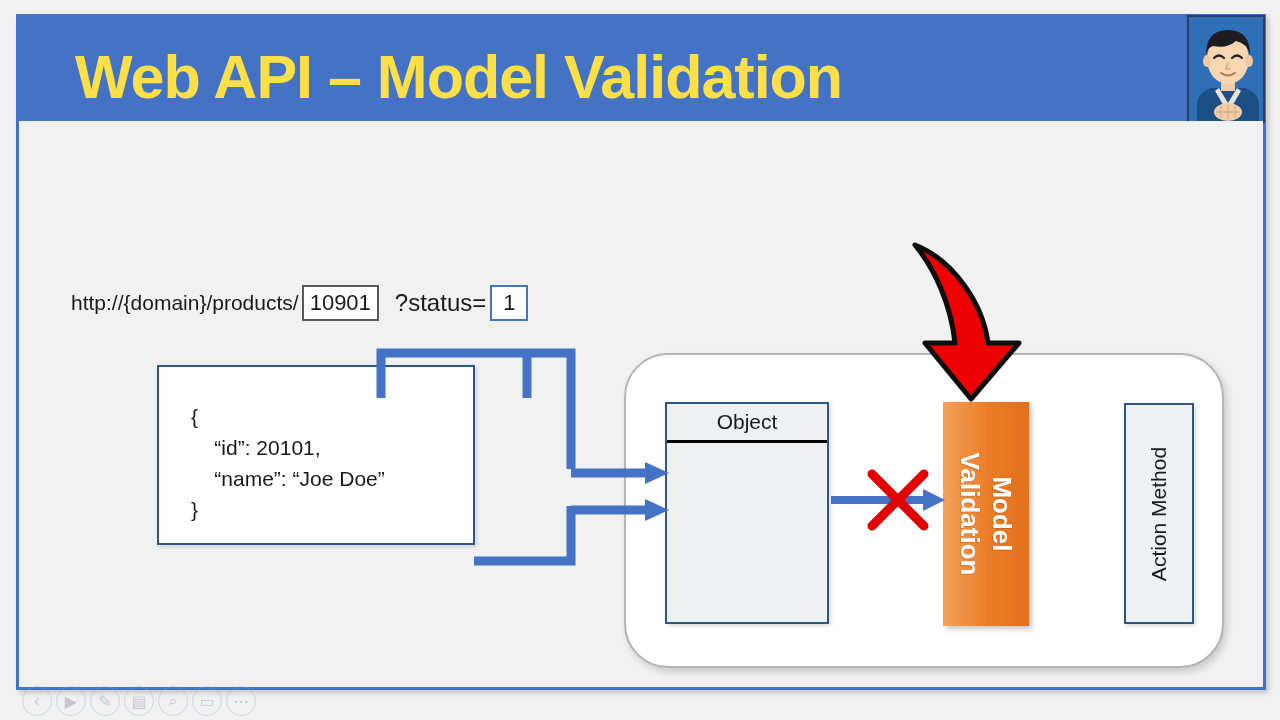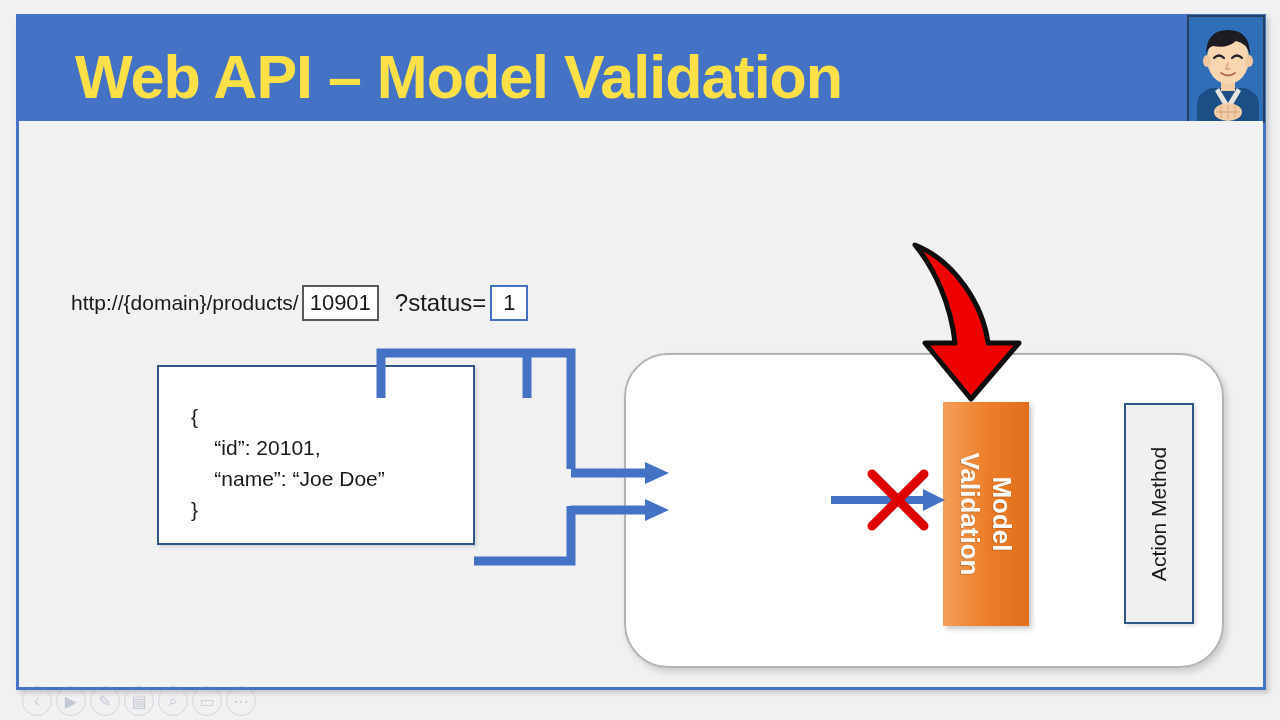--- a/index.html
+++ b/index.html
@@ -271,20 +271,23 @@
 
       <div id="json-box">
         <pre id="json-text">{
     “id”: 20101,
     “name”: “Joe Doe”
 }</pre>
       </div>
 
       <div id="pipeline"></div>
 
+      <div id="object-box">
+        <div id="object-header">Object</div>
+      </div>
 
       <div id="model-validation-box">
         <div id="mv-label">
           <span>Model</span><br>
           <span>Validation</span>
         </div>
       </div>
 
       <div id="action-method-box">
         <div id="am-label">Action Method</div>

